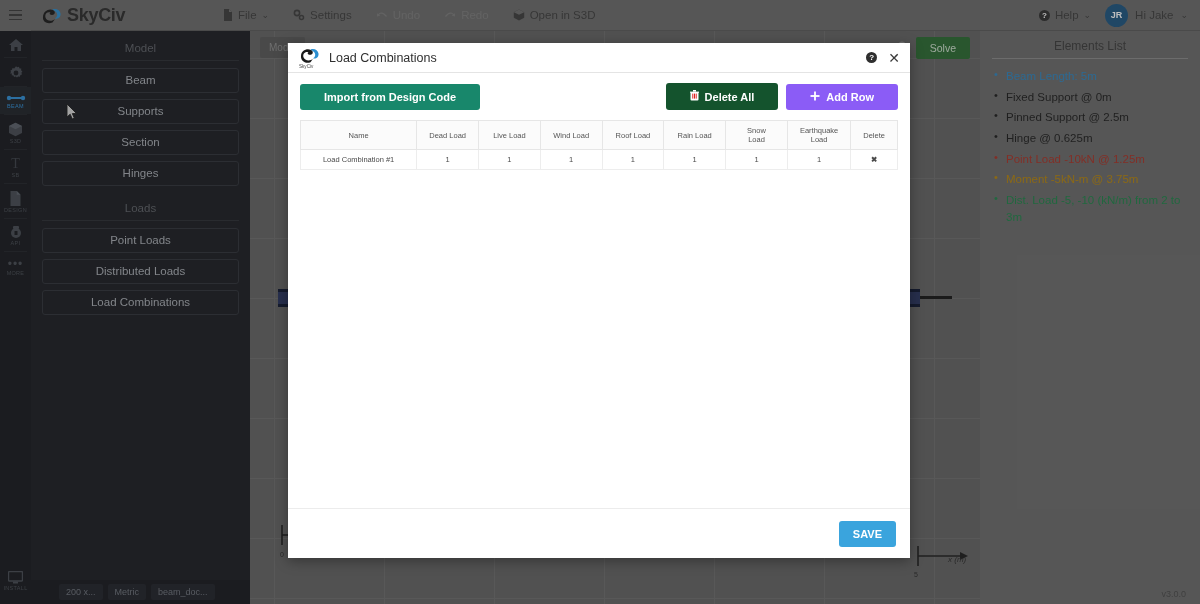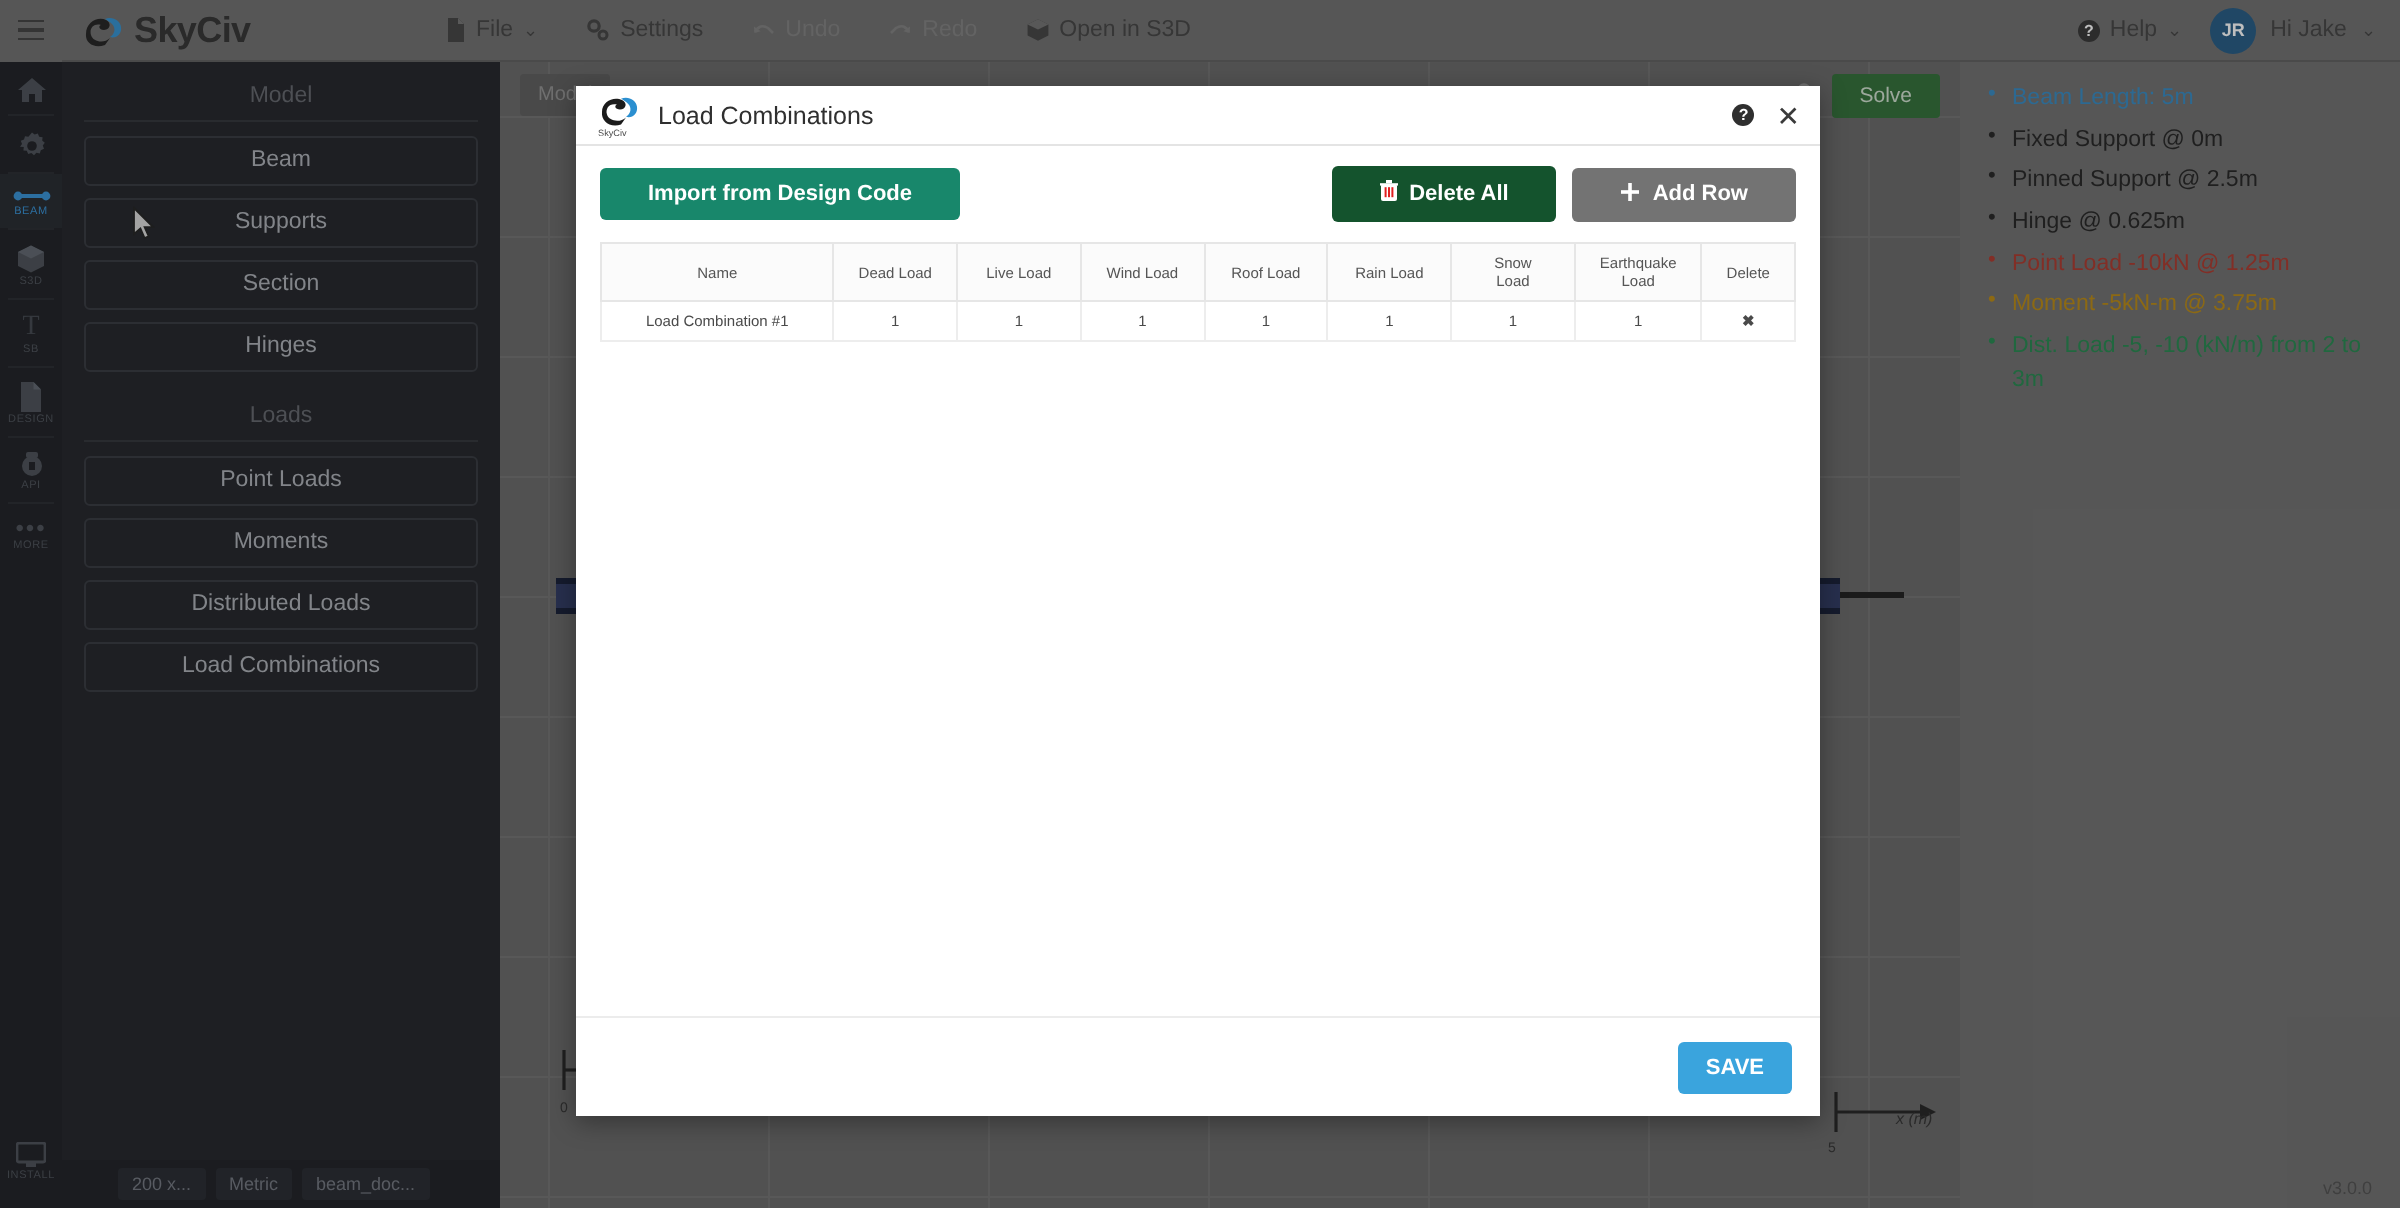--- a/index.html
+++ b/index.html
@@ -178,21 +178,21 @@
 
   .modal-body { flex: 1; padding: 10px 12px; background: #fff; }
   .modal-actions { display:flex; align-items:center; margin-bottom: 10px; }
   .btn {
     border:none; border-radius: 3px; color:#fff; font-size: 11px; font-weight: bold;
     padding: 7px 24px; font-family: "Liberation Sans", sans-serif;
     display:inline-flex; align-items:center; gap: 6px;
   }
   .btn-import { background: #18876b; }
   .btn-delete { background: #14532d; margin-left: auto; }
-  .btn-add { background: #737373; margin-left: 8px; }
+  .btn-add { background: #8b5cf6; margin-left: 8px; }
 
   table.lc {
     width: 100%; border-collapse: collapse; border: 1px solid #e0e0e0;
   }
   table.lc th {
     font-size: 7.5px; font-weight: normal; color: #555; background: #fbfbfb;
     border: 1px solid #e6e6e6; padding: 5px 12px; text-align:center;
   }
   table.lc td {
     font-size: 7.5px; color: #4a4a4a; border: 1px solid #ededed;
@@ -357,21 +357,20 @@
 
   <div class="panel">
     <div class="panel-head">Model</div>
     <button class="panel-btn">Beam</button>
     <button class="panel-btn">Supports</button>
     <button class="panel-btn">Section</button>
     <button class="panel-btn">Hinges</button>
 
     <div class="panel-head second">Loads</div>
     <button class="panel-btn">Point Loads</button>
-    <button class="panel-btn">Moments</button>
     <button class="panel-btn">Distributed Loads</button>
     <button class="panel-btn">Load Combinations</button>
   </div>
 
   <div class="canvas">
     <div class="grid-v" style="left:24px"></div>
     <div class="grid-v" style="left:134px"></div>
     <div class="grid-v" style="left:244px"></div>
     <div class="grid-v" style="left:354px"></div>
     <div class="grid-v" style="left:464px"></div>
@@ -414,20 +413,21 @@
     <svg class="axis-arrow" style="left:662px; top:512px;" width="58" height="26" viewBox="0 0 58 26">
       <line x1="6" y1="3" x2="6" y2="23" stroke="#1c1c1c" stroke-width="1.6"></line>
       <line x1="6" y1="13" x2="48" y2="13" stroke="#1c1c1c" stroke-width="1.6"></line>
       <path d="M48 9 L56 13 L48 17 Z" fill="#1c1c1c"></path>
     </svg>
     <span class="tick-lbl" style="left:664px; top:540px;">5</span>
     <span class="axis-lbl" style="left:698px; top:524px;">x (m)</span>
   </div>
 
   <div class="elements">
+    <div class="elements-title">Elements List</div>
     <ul class="el-list">
       <li style="color:#2e86c1">Beam Length: 5m</li>
       <li style="color:#1c1c1c">Fixed Support @ 0m</li>
       <li style="color:#1c1c1c">Pinned Support @ 2.5m</li>
       <li style="color:#1c1c1c">Hinge @ 0.625m</li>
       <li style="color:#a93226">Point Load -10kN @ 1.25m</li>
       <li style="color:#b8860b">Moment -5kN-m @ 3.75m</li>
       <li style="color:#1e8449">Dist. Load -5, -10 (kN/m) from 2 to 3m</li>
     </ul>
   </div>

